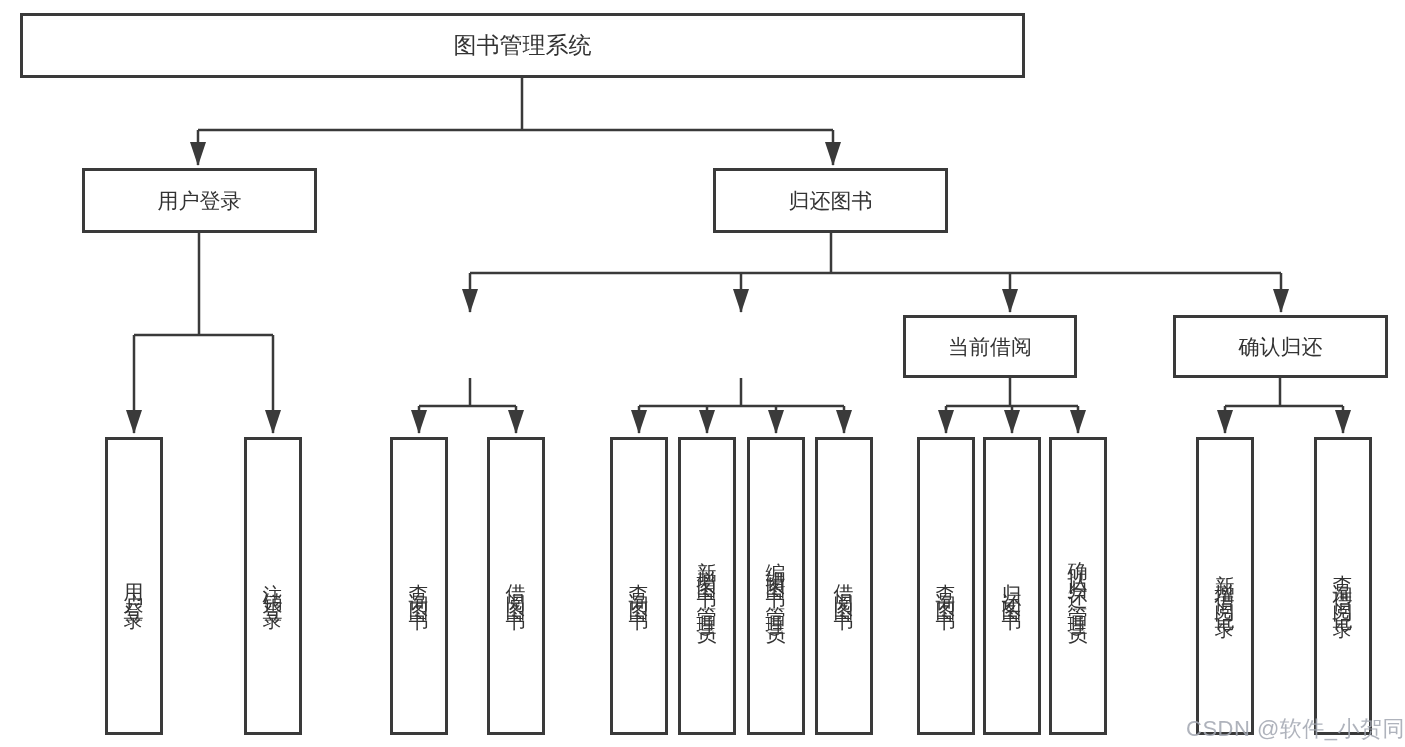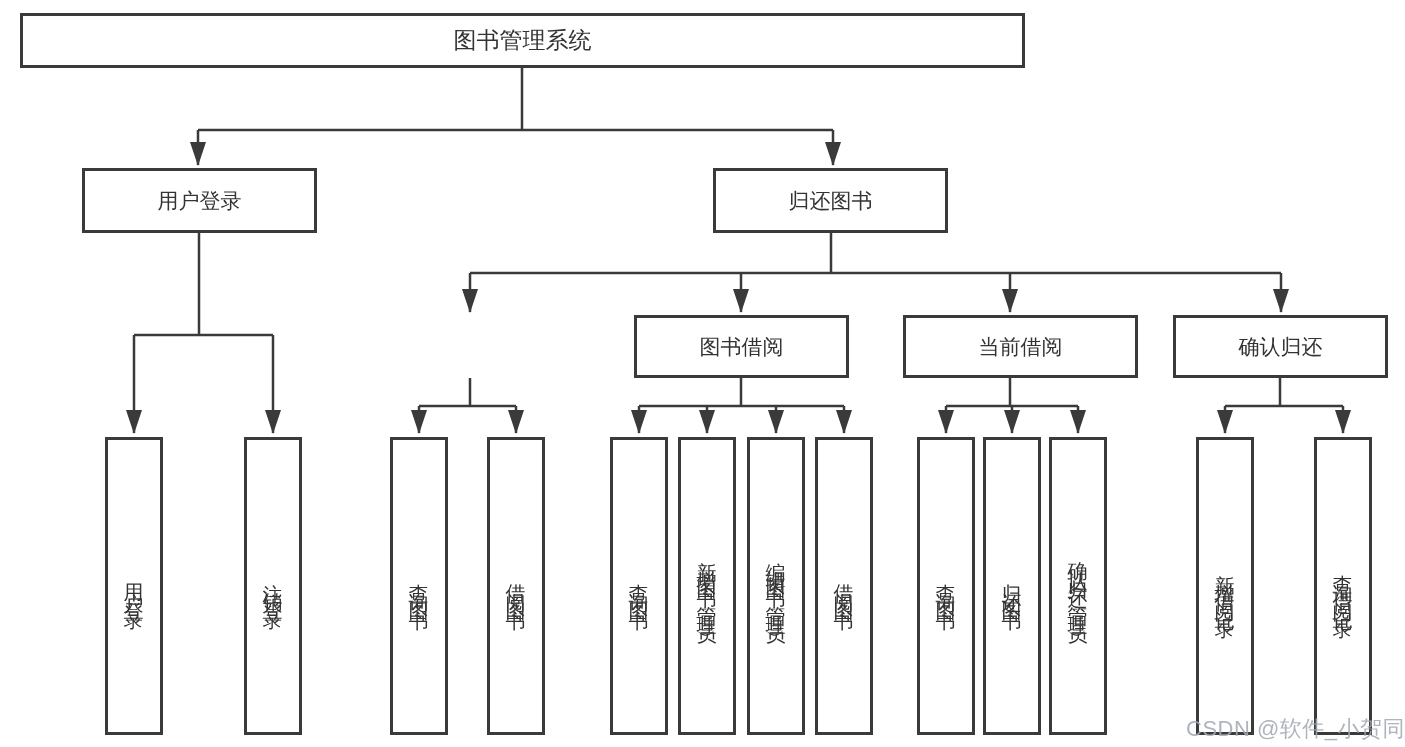--- a/index.html
+++ b/index.html
@@ -86,27 +86,26 @@
     <path d="M844,406 V433" marker-end="url(#ah)"></path>
 
     <path d="M946,406 V433" marker-end="url(#ah)"></path>
     <path d="M1012,406 V433" marker-end="url(#ah)"></path>
     <path d="M1078,406 V433" marker-end="url(#ah)"></path>
 
     <path d="M1225,406 V433" marker-end="url(#ah)"></path>
     <path d="M1343,406 V433" marker-end="url(#ah)"></path>
   </svg>
 
-  <div class="box hbox rootbox" style="left:20px; top:13px; width:1005px; height:55px;">图书管理系统</div>
+  <div class="box hbox rootbox" style="left:20px; top:13px; width:1005px; height:65px;">图书管理系统</div>
 
   <div class="box hbox" style="left:82px; top:168px; width:235px; height:65px;">用户登录</div>
   <div class="box hbox" style="left:713px; top:168px; width:235px; height:65px;">归还图书</div>
 
-  <div class="box hbox" style="left:634px; top:315px; width:215px; height:63px;">图书借阅</div>
-  <div class="box hbox" style="left:903px; top:315px; width:235px; height:63px;">当前借阅</div>
+  <div class="box hbox" style="left:903px; top:315px; width:174px; height:63px;">当前借阅</div>
   <div class="box hbox" style="left:1173px; top:315px; width:215px; height:63px;">确认归还</div>
 
   <div class="box vbox" style="left:105px; top:437px; width:58px; height:298px;">用户登录</div>
   <div class="box vbox" style="left:244px; top:437px; width:58px; height:298px;">注销登录</div>
 
   <div class="box vbox" style="left:390px; top:437px; width:58px; height:298px;">查询图书</div>
   <div class="box vbox" style="left:487px; top:437px; width:58px; height:298px;">借阅图书</div>
 
   <div class="box vbox" style="left:610px; top:437px; width:58px; height:298px;">查询图书</div>
   <div class="box vbox" style="left:678px; top:437px; width:58px; height:298px;">新增图书（管理员）</div>

